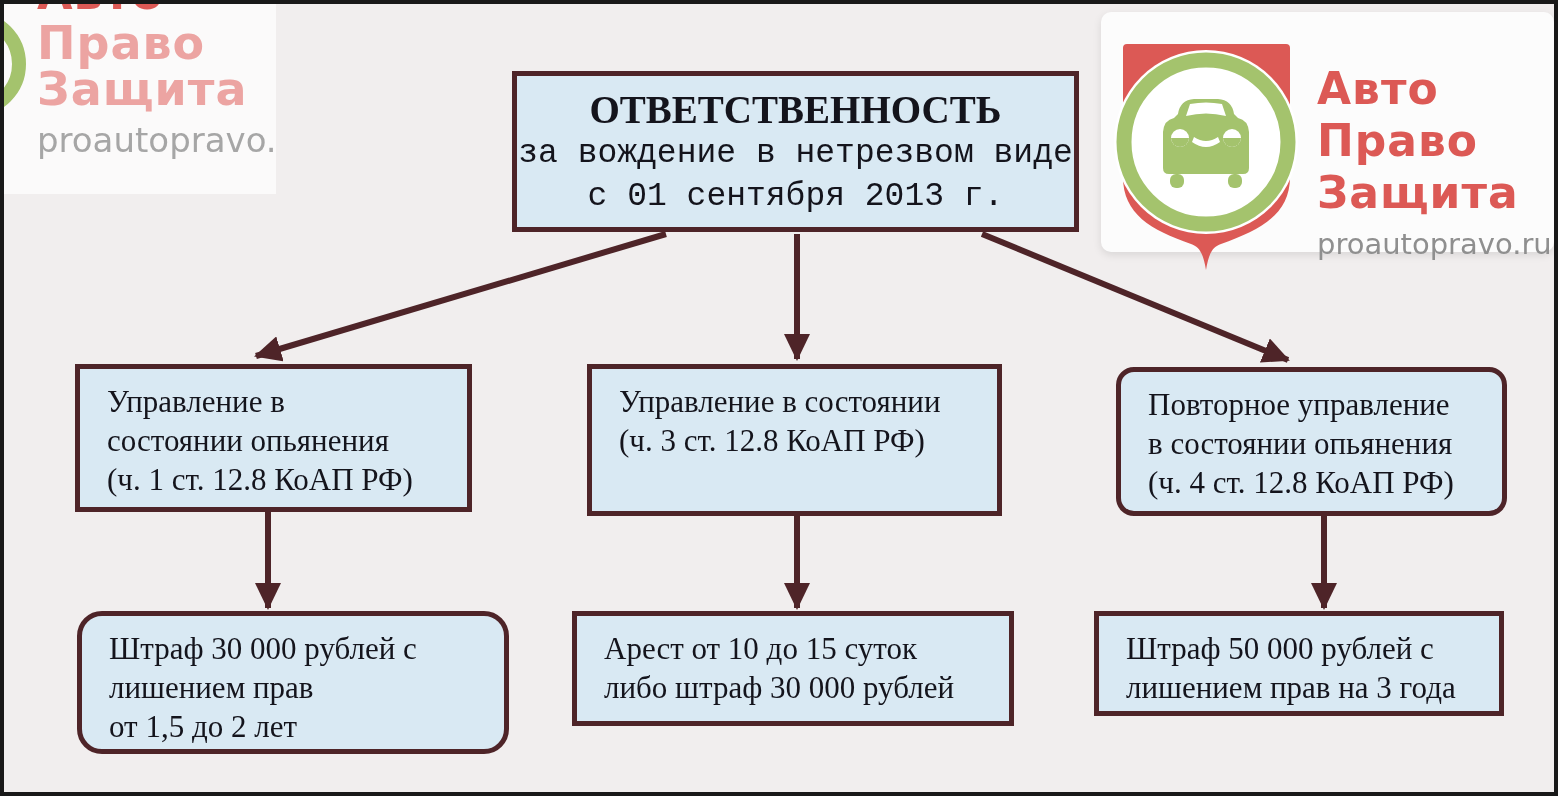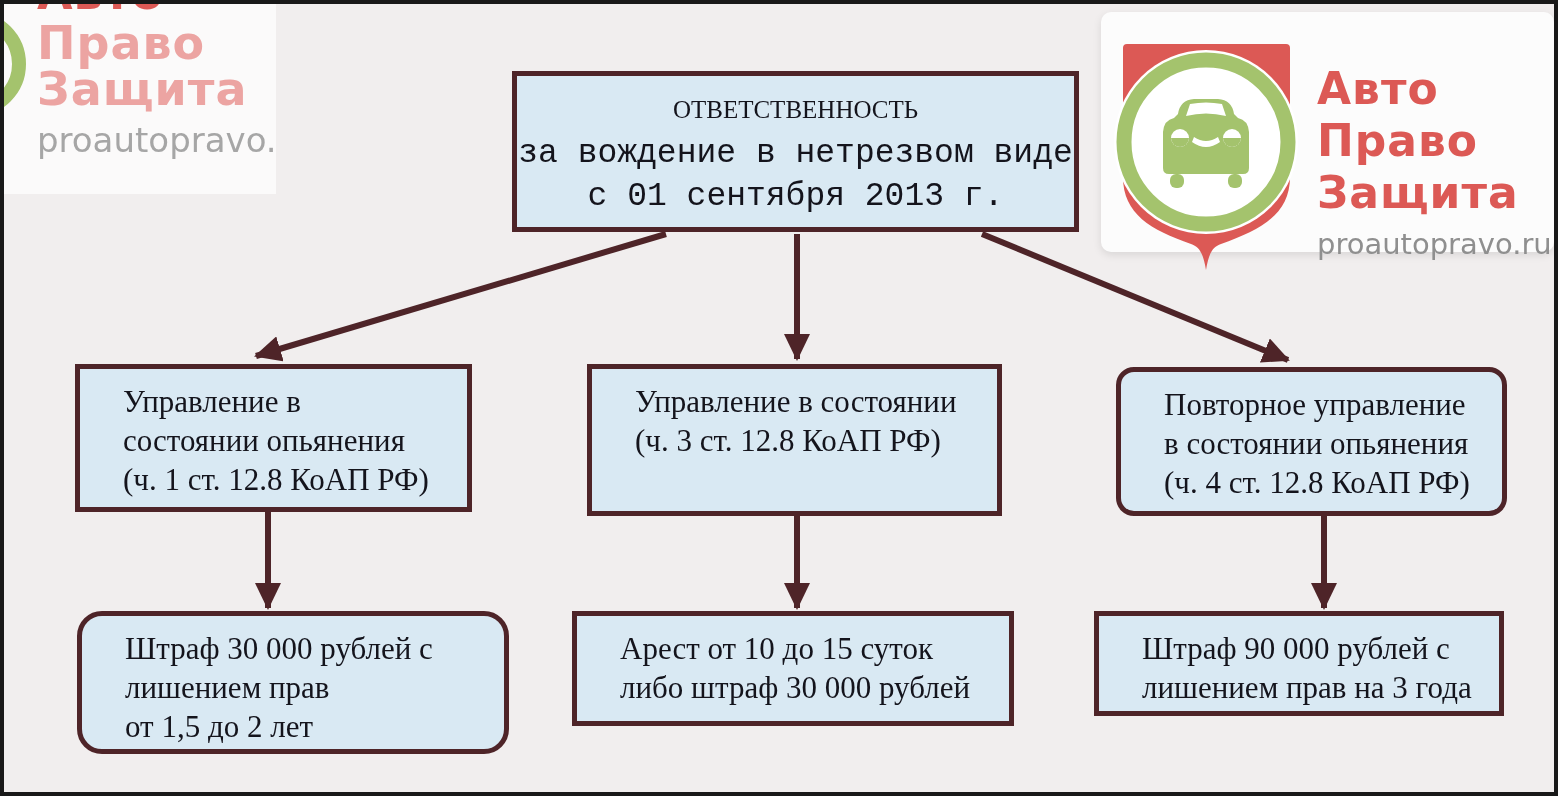--- a/index.html
+++ b/index.html
@@ -65,23 +65,23 @@
   }
   
   .fbox{
     position:absolute;
     background:var(--box_fill);
     border:5px solid var(--box_border);
     box-sizing:border-box;
     color:var(--box_text);
   }
   #box-root{left:508px;top:67px;width:567px;height:161px;text-align:center;padding-top:11px;}
-  #box-root .t1{font-weight:normal;font-size:25px;line-height:45px;}
+  #box-root .t1{font-weight:bold;font-size:39px;line-height:45px;}
   #box-root .t2{font-size:33px;line-height:43px;font-family:Liberation Mono, monospace;}
-  .offense,.penalty{font-size:31px;line-height:39px;padding:13px 8px 0 43px;}
+  .offense,.penalty{font-size:31px;line-height:39px;padding:13px 8px 0 27px;}
   #box-o1{left:71px; top:360px;width:397px;height:148px;}
   #box-o2{left:583px;top:360px;width:415px;height:152px;}
   #box-o3{left:1112px;top:363px;width:391px;height:149px;border-radius:18px;}
   #box-p1{left:73px; top:607px;width:432px;height:143px;border-radius:25px;}
   #box-p2{left:568px;top:607px;width:442px;height:115px;}
   #box-p3{left:1090px;top:607px;width:410px;height:105px;}
   
   #arrows{position:absolute;left:0;top:0;pointer-events:none;}
 </style>
 </head>
@@ -160,17 +160,17 @@
   <div class="fbox penalty" id="box-p1">
     <div>Штраф 30 000 рублей с</div>
     <div>лишением прав</div>
     <div>от 1,5 до 2 лет</div>
   </div>
   <div class="fbox penalty" id="box-p2">
     <div>Арест от 10 до 15 суток</div>
     <div>либо штраф 30 000 рублей</div>
   </div>
   <div class="fbox penalty" id="box-p3">
-    <div>Штраф 90 000 рублей с</div>
+    <div>Штраф 50 000 рублей с</div>
     <div>лишением прав на 3 года</div>
   </div>
 
 </div>
 
 </body></html>

